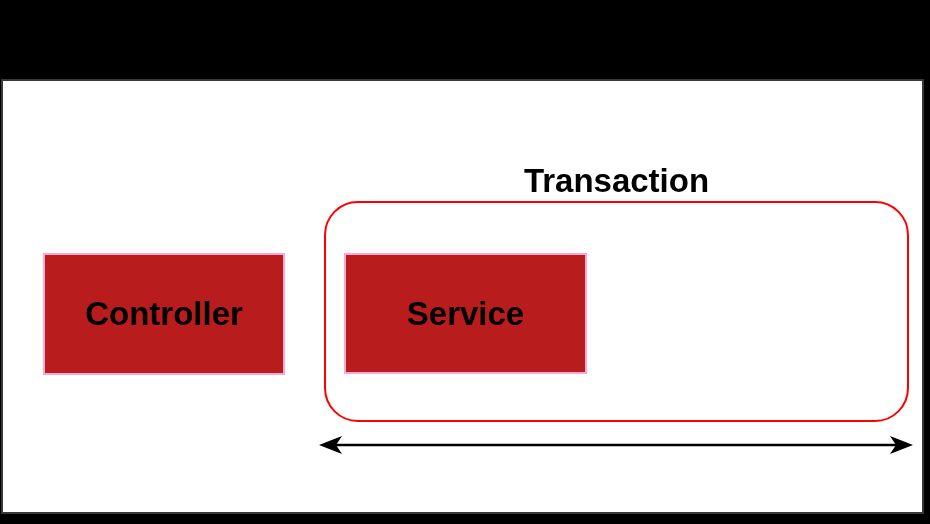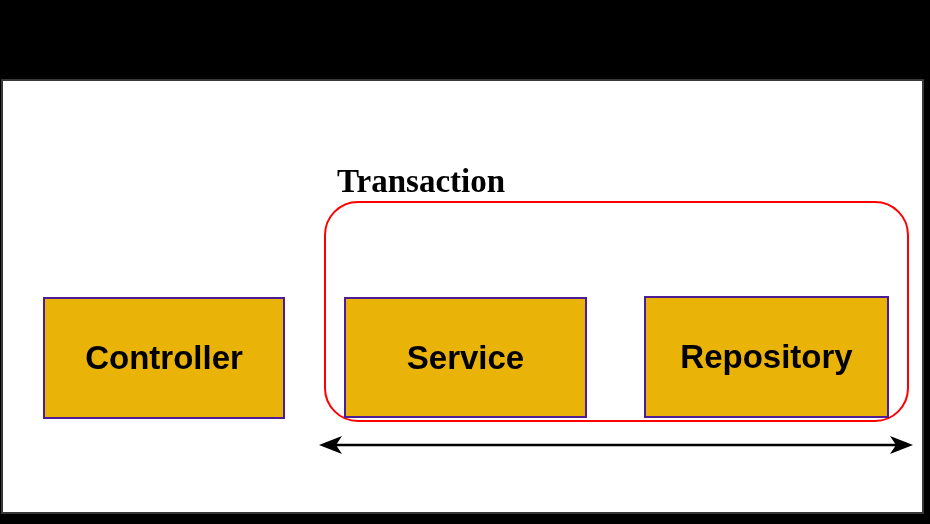--- a/index.html
+++ b/index.html
@@ -18,27 +18,26 @@
     position: absolute;
     left: 1px;
     top: 79px;
     width: 919px;
     height: 431px;
     background: #ffffff;
     border: 2px solid #383838;
   }
   .node {
     position: absolute;
-    background: #eab308;
-    border: 2px solid #4c1d95;
+    background: #b91c1c;
+    border: 2px solid #f9a8d4;
     box-sizing: border-box;
     display: flex;
     align-items: center;
     justify-content: center;
-    margin-top: 44px;
   }
   .node-label {
     font-size: 33px;
     font-weight: bold;
     color: #000000;
     white-space: nowrap;
   }
   .node-controller { left: 40px; top: 172px; width: 242px; height: 122px; }
   .node-service    { left: 341px; top: 172px; width: 243px; height: 121px; }
   .node-repository { left: 641px; top: 171px; width: 245px; height: 122px; }
@@ -49,30 +48,29 @@
     top: 120px;
     width: 585px;
     height: 221px;
     border: 2.5px solid #ff0000;
     border-radius: 34px;
     box-sizing: border-box;
     background: transparent;
   }
   .transaction-label {
     position: absolute;
-    left: 334px;
+    left: 321px;
     top: 82px;
     width: 585px;
-    text-align: left;
+    text-align: center;
     font-size: 33px;
     font-weight: bold;
     color: #000000;
     line-height: 36px;
     white-space: nowrap;
-    font-family: Liberation Serif, serif;
   }
   .arrow-svg {
     position: absolute;
     left: 313px;
     top: 351px;
     width: 600px;
     height: 26px;
   }
   .persistence-label {
     position: absolute;
@@ -98,23 +96,20 @@
     <div class="transaction-boundary"></div>
 
     <div class="node node-controller">
       <span class="node-label">Controller</span>
     </div>
 
     <div class="node node-service">
       <span class="node-label">Service</span>
     </div>
 
-    <div class="node node-repository">
-      <span class="node-label">Repository</span>
-    </div>
 
     <svg class="arrow-svg" viewBox="0 0 600 26">
       <line x1="18" y1="13" x2="582" y2="13" stroke="#000000" stroke-width="2.3"></line>
       <path d="M 3,13 L 26,4 L 20,13 L 26,22 Z" fill="#000000"></path>
       <path d="M 597,13 L 574,4 L 580,13 L 574,22 Z" fill="#000000"></path>
     </svg>
 
 
   </div>
 </div>

